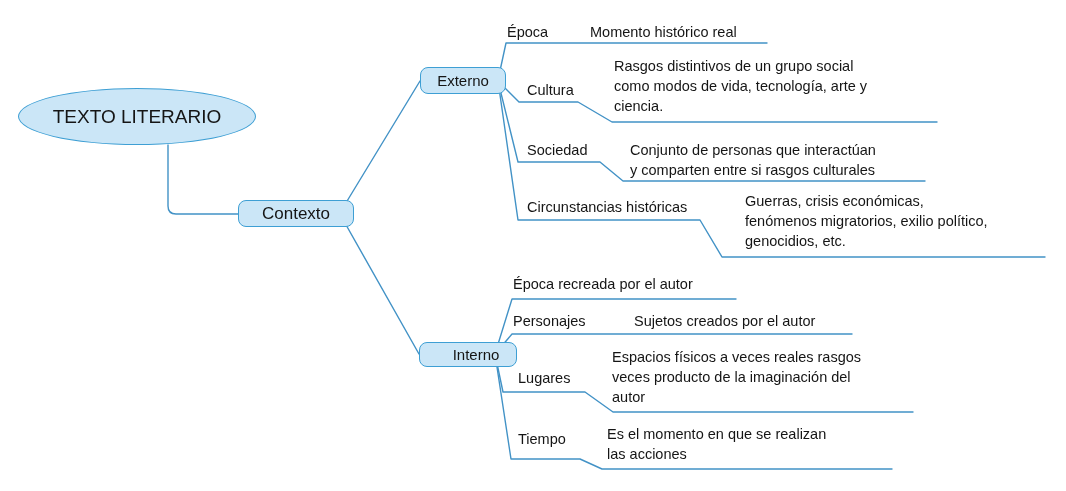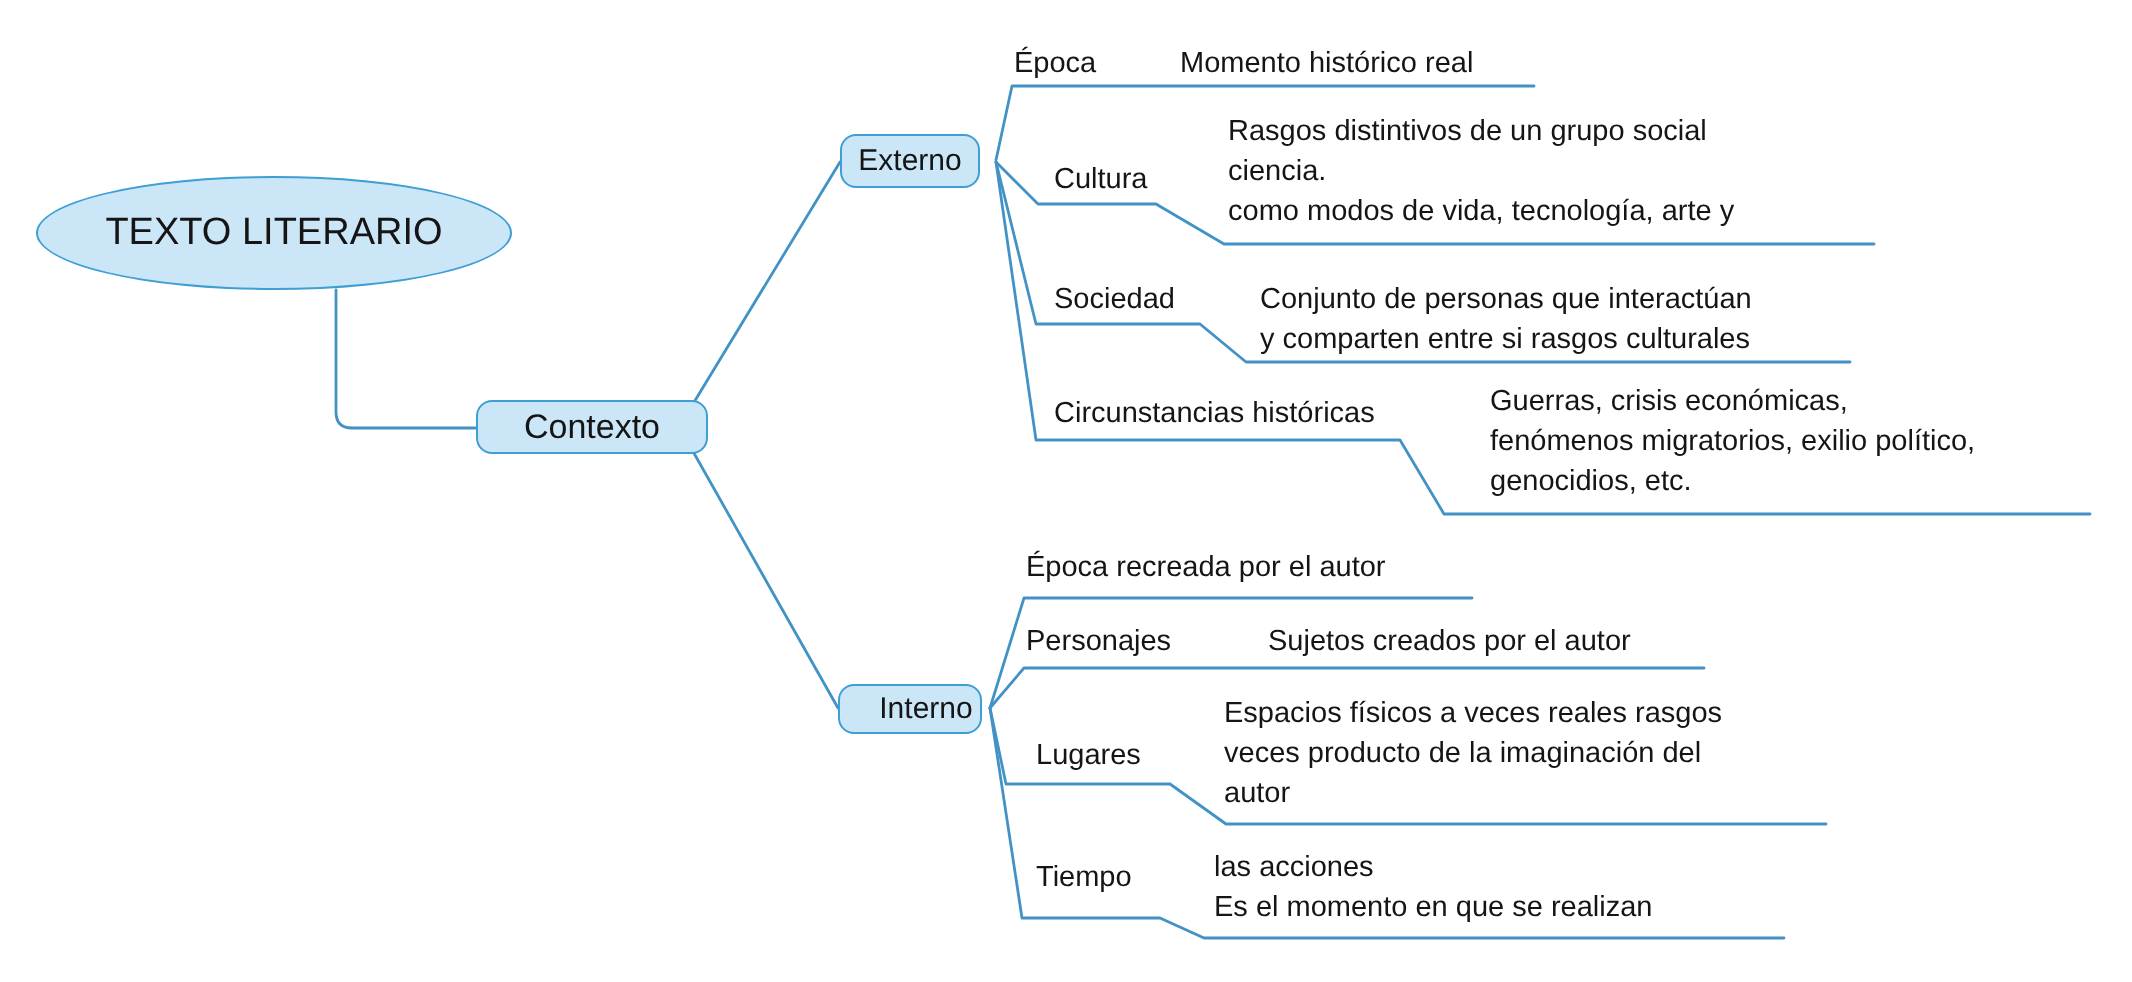--- a/index.html
+++ b/index.html
@@ -44,32 +44,32 @@
     <path d="M495,354 L512,299 L736,299"></path>
     <path d="M495,354 L512,334 L852,334"></path>
     <path d="M495,354 L503,392 L585,392 L613,412 L913,412"></path>
     <path d="M495,354 L511,459 L580,459 L602,469 L892,469"></path>
   </svg>
 
   <div class="node ellipse" style="left:18px;top:88px;width:238px;height:57px;">TEXTO LITERARIO</div>
 
   <div class="node rect l1" style="left:238px;top:200px;width:116px;height:27px;">Contexto</div>
 
-  <div class="node rect l2" style="left:420px;top:67px;width:70px;height:27px;">Externo</div>
+  <div class="node rect l2" style="left:420px;top:67px;width:86px;height:27px;">Externo</div>
 
-  <div class="node rect l2" style="left:419px;top:342px;width:72px;height:25px;padding-left:16px;">Interno</div>
+  <div class="node rect l2" style="left:419px;top:342px;width:98px;height:25px;padding-left:16px;">Interno</div>
 
   <div class="leaf" style="left:507px;top:22px;text-align:center;">Época</div>
   <div class="desc" style="left:590px;top:22px;text-align:center;">Momento histórico real</div>
 
   <div class="leaf" style="left:527px;top:80px;">Cultura</div>
   <div class="desc" style="left:614px;top:56px;">
     <div>Rasgos distintivos de un grupo social</div>
+    <div>como modos de vida, tecnología, arte y</div>
     <div>ciencia.</div>
-    <div>como modos de vida, tecnología, arte y</div>
   </div>
 
   <div class="leaf" style="left:527px;top:140px;">Sociedad</div>
   <div class="desc" style="left:630px;top:140px;">
     <div>Conjunto de personas que interactúan</div>
     <div>y comparten entre si rasgos culturales</div>
   </div>
 
   <div class="leaf" style="left:527px;top:197px;">Circunstancias históricas</div>
   <div class="desc" style="left:745px;top:191px;">
@@ -85,17 +85,17 @@
 
   <div class="leaf" style="left:518px;top:368px;">Lugares</div>
   <div class="desc" style="left:612px;top:347px;">
     <div>Espacios físicos a veces reales rasgos</div>
     <div>veces producto de la imaginación del</div>
     <div>autor</div>
   </div>
 
   <div class="leaf" style="left:518px;top:429px;">Tiempo</div>
   <div class="desc" style="left:607px;top:424px;">
+    <div>Es el momento en que se realizan</div>
     <div>las acciones</div>
-    <div>Es el momento en que se realizan</div>
   </div>
 
 </div>
 
 </body></html>

